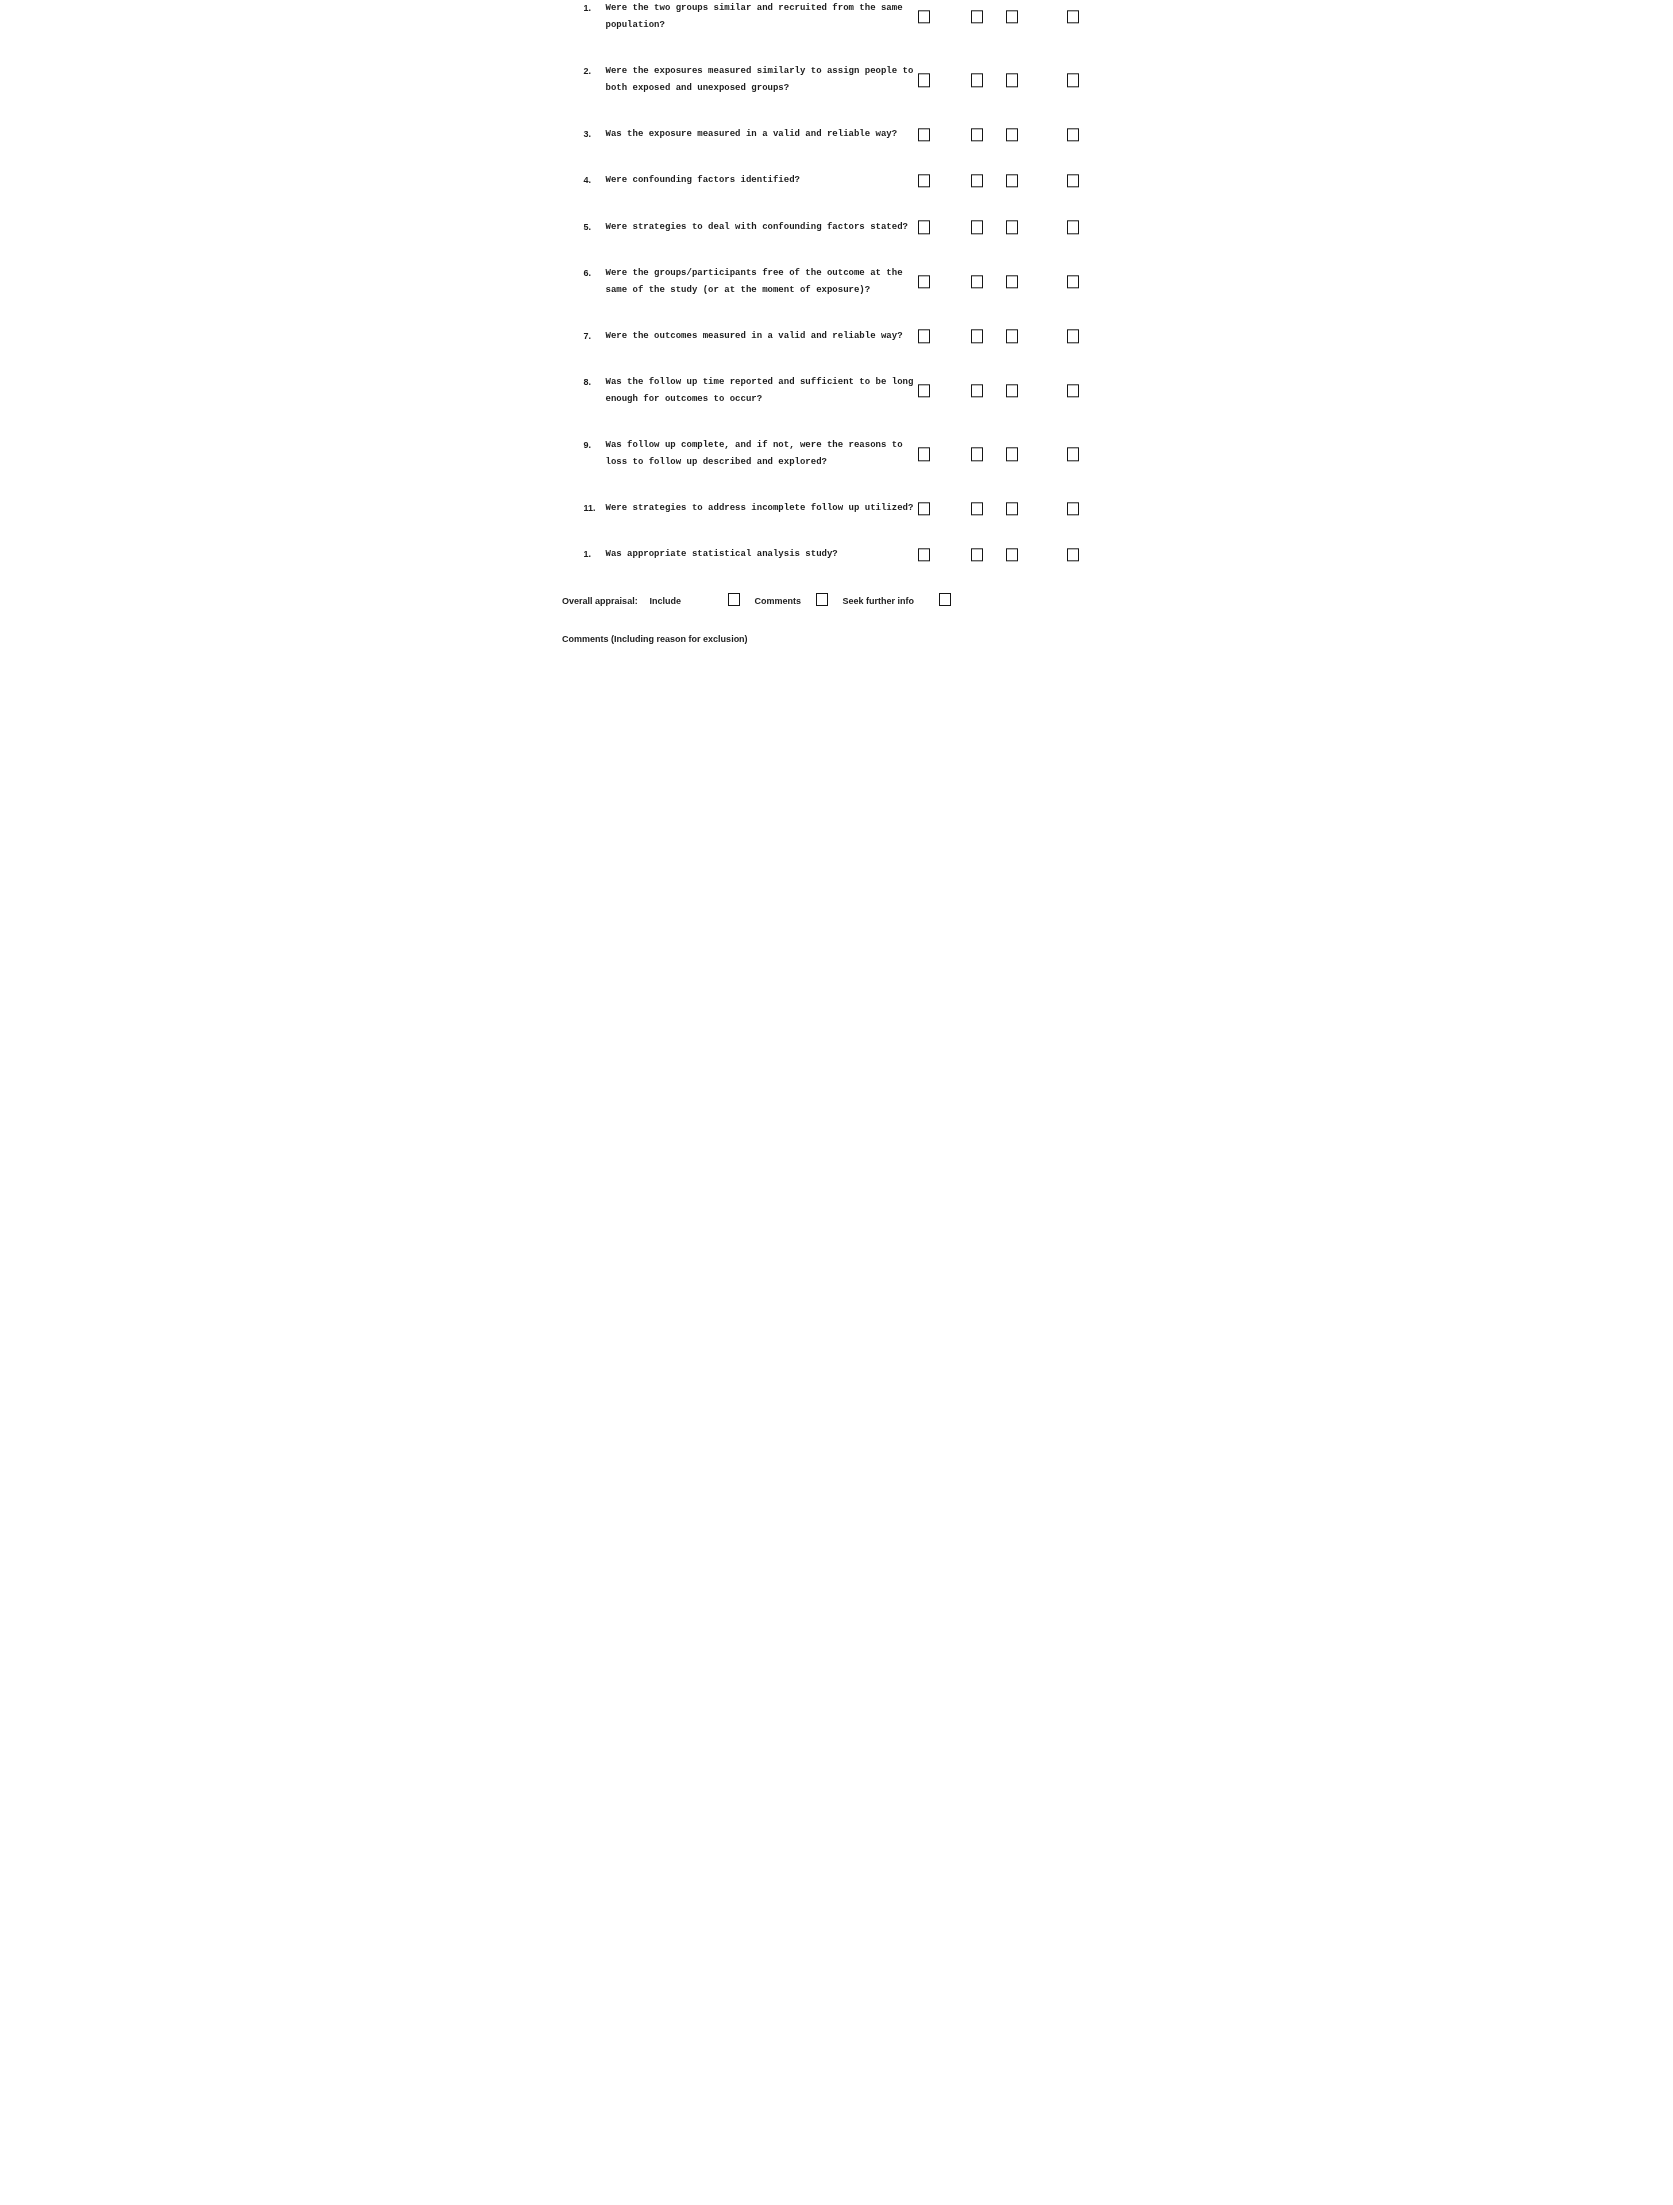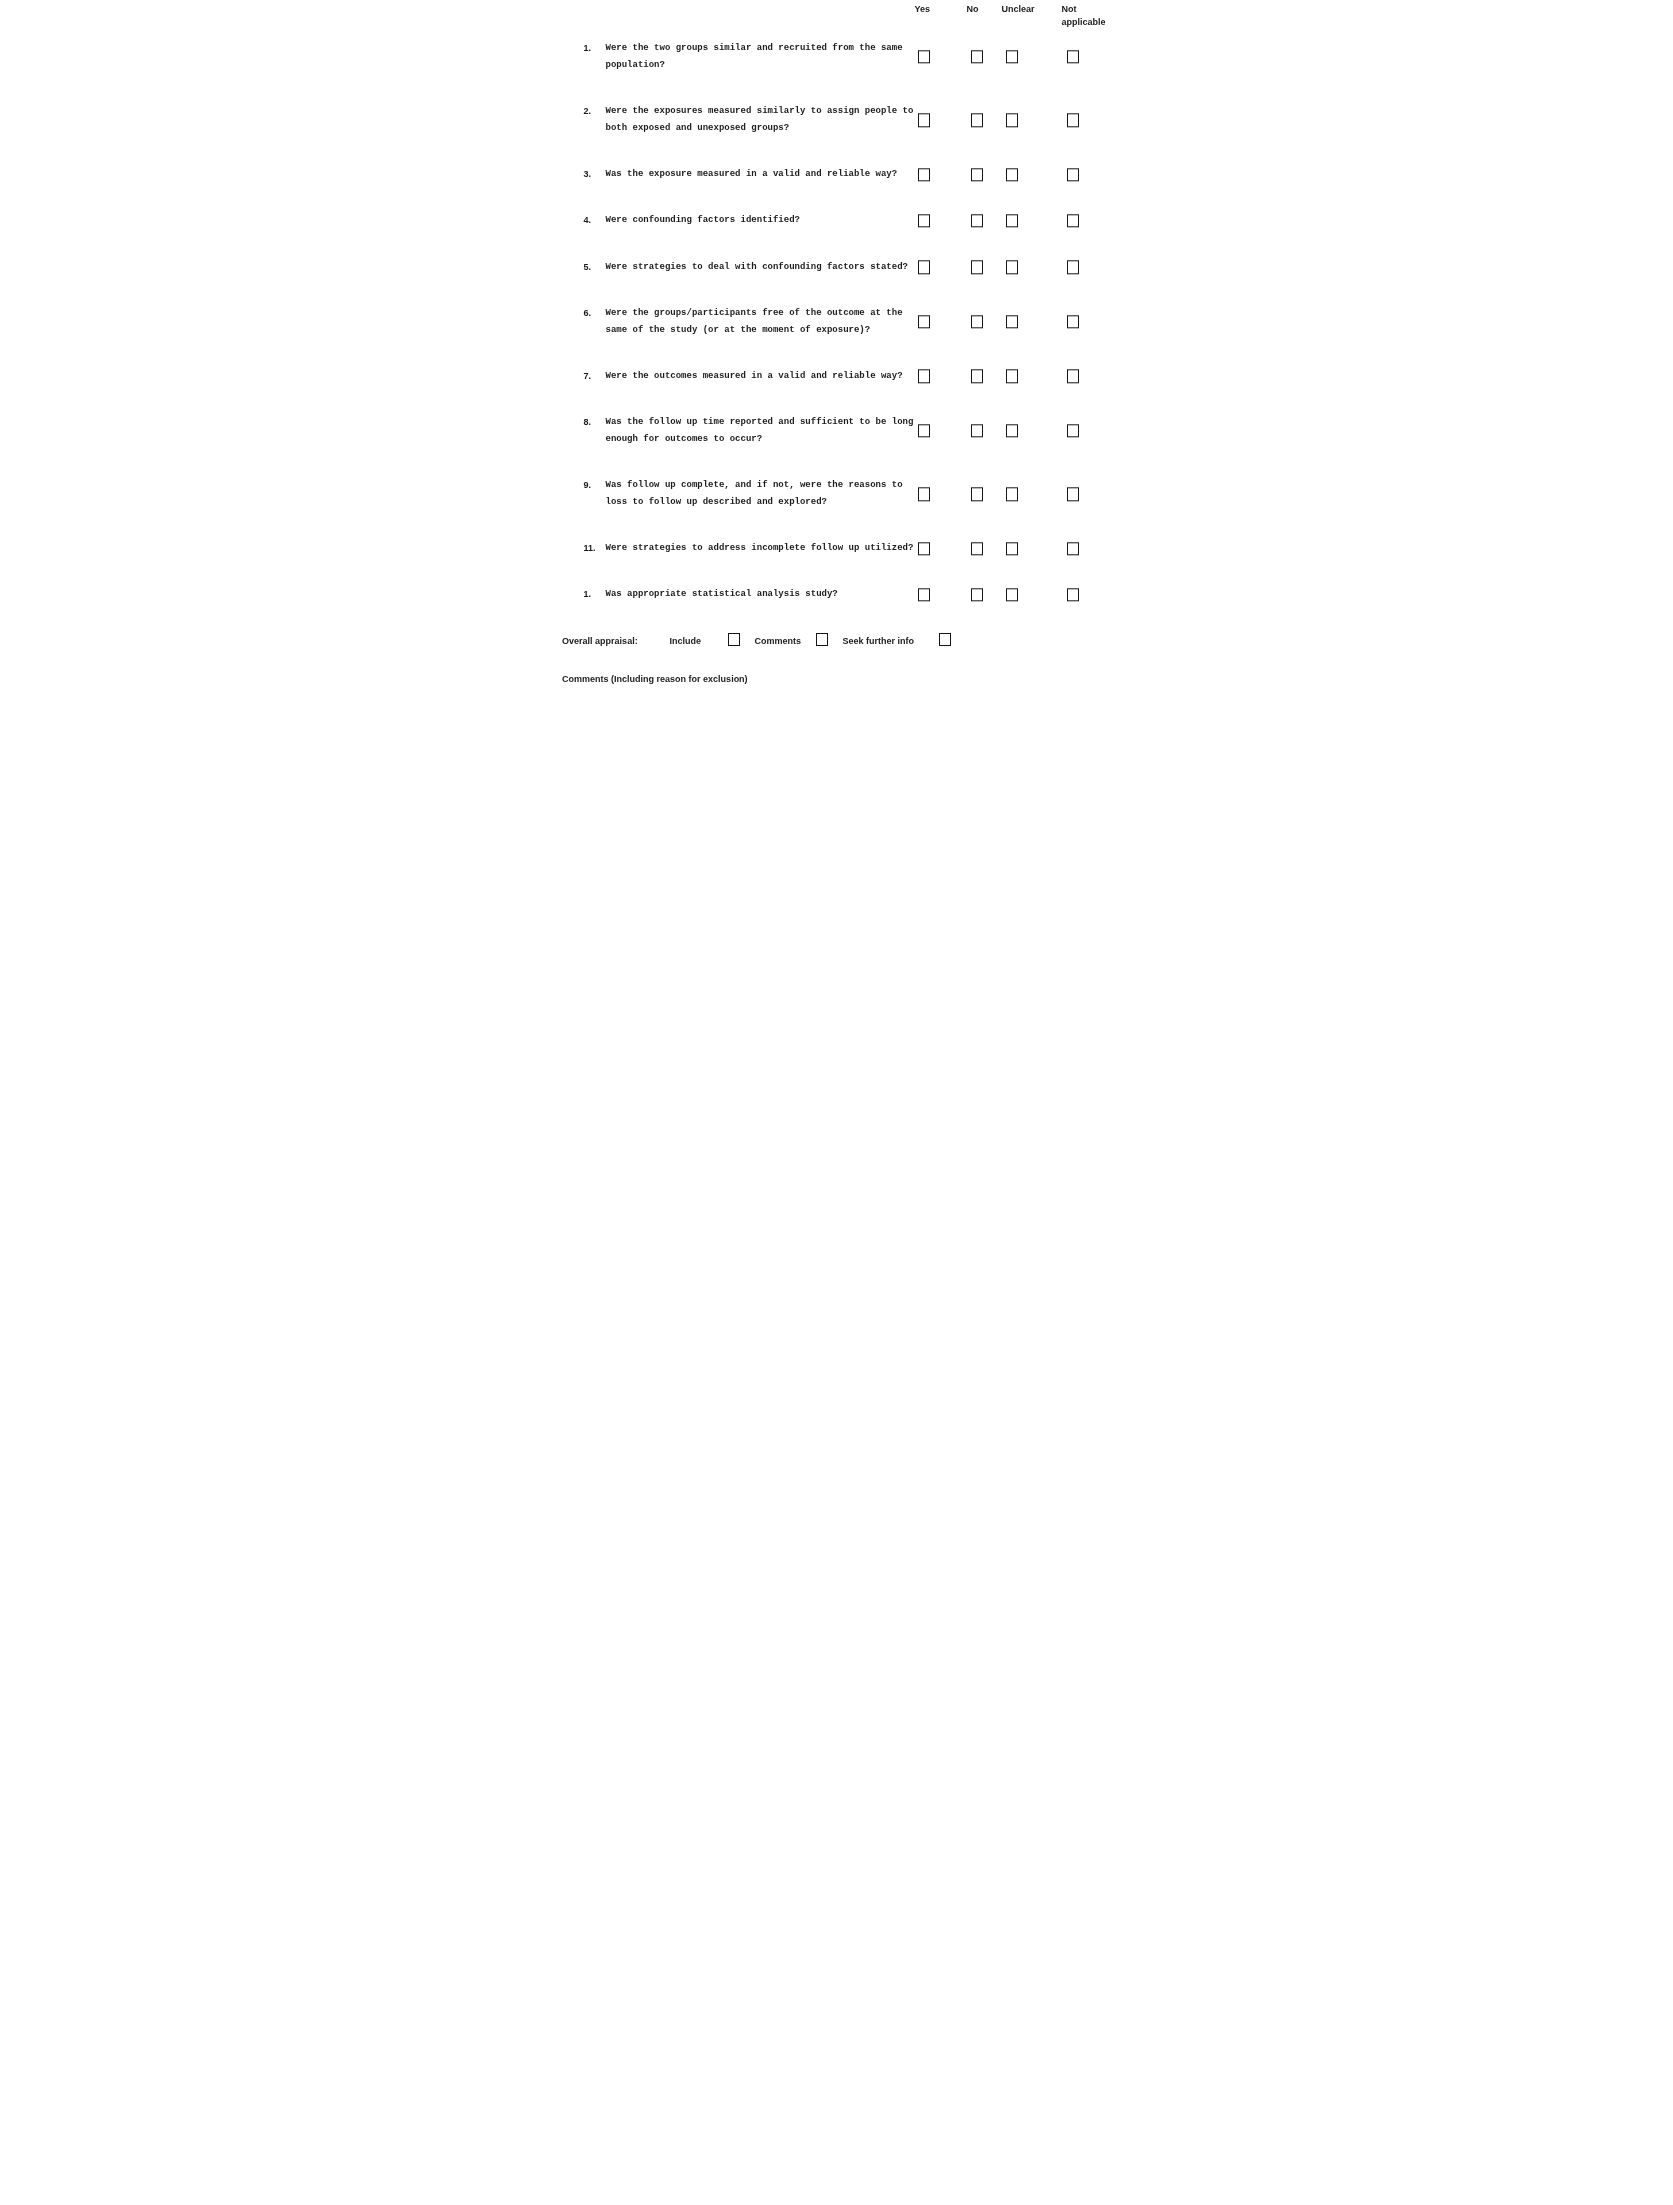--- a/index.html
+++ b/index.html
@@ -82,21 +82,21 @@
     position: relative;
     height: 19px;
     margin-top: 20px;
   }
   .footer-row .lbl {
     position: absolute;
     top: 3.8px;
     white-space: nowrap;
   }
   .footer-row .lbl.overall   { left: 8.6px; }
-  .footer-row .lbl.include   { left: 116px; }
+  .footer-row .lbl.include   { left: 96px; }
   .footer-row .lbl.exclude   { left: 201px; }
   .footer-row .lbl.seek      { left: 289px; }
   .footer-row .cb {
     position: absolute;
     top: 0px;
   }
   .footer-row .cb.fb-include { left: 174px; }
   .footer-row .cb.fb-exclude { left: 262px; }
   .footer-row .cb.fb-seek    { left: 385px; }
   .comments-row {
@@ -104,26 +104,20 @@
     margin-top: 22px;
     padding-left: 8.6px;
     padding-bottom: 13.4px;
   }
 </style>
 </head>
 <body>
 
 <div class="page">
 
-  <div class="col-header">
-    <span class="col-label yes">Yes</span>
-    <span class="col-label no">No</span>
-    <span class="col-label unclear">Unclear</span>
-    <span class="col-label na">Not applicable</span>
-  </div>
 
   <div class="question-list">
       <div class="q-row">
       <div class="q-inner">
         <span class="q-num">1.</span>
         <span class="q-text">Were the two groups similar and recruited from the same population?</span>
       </div>
       <span class="cb pos-yes"></span>
       <span class="cb pos-no"></span>
       <span class="cb pos-unclear"></span>

